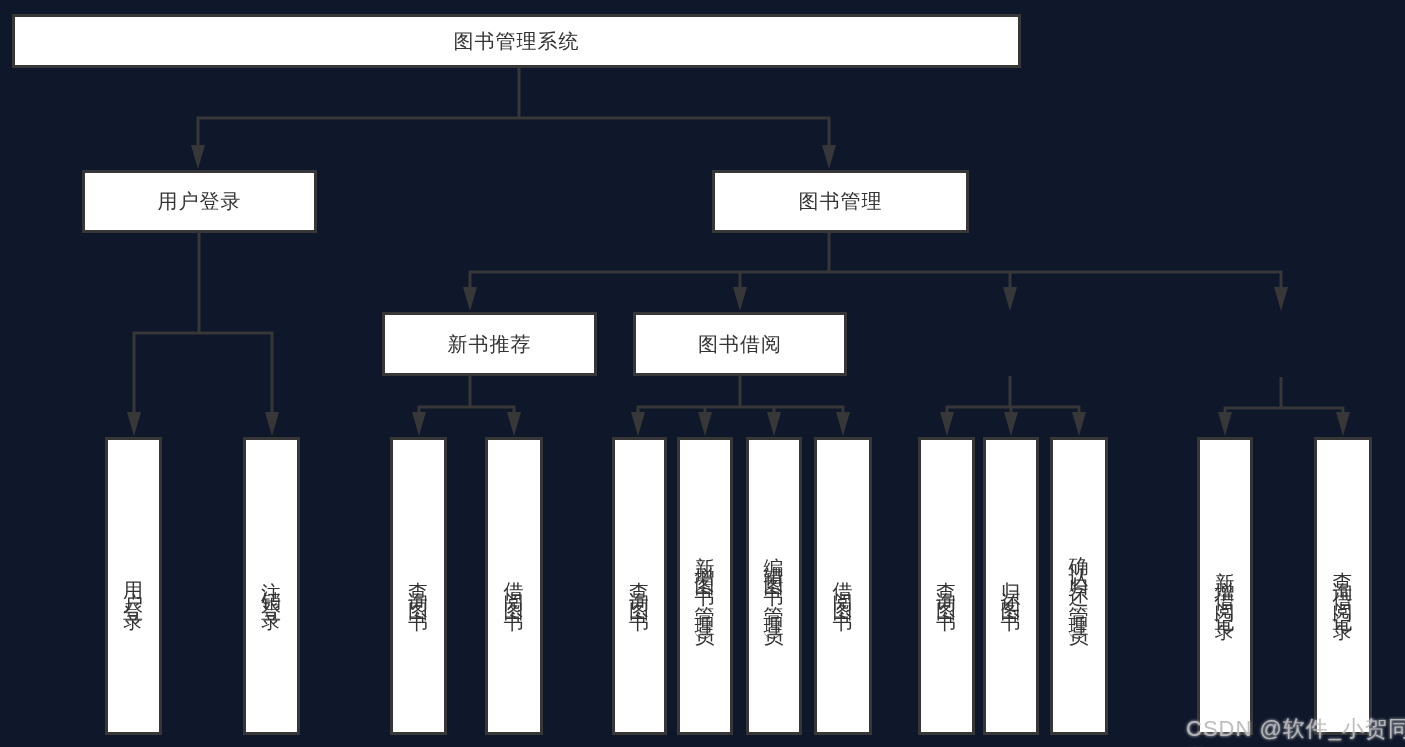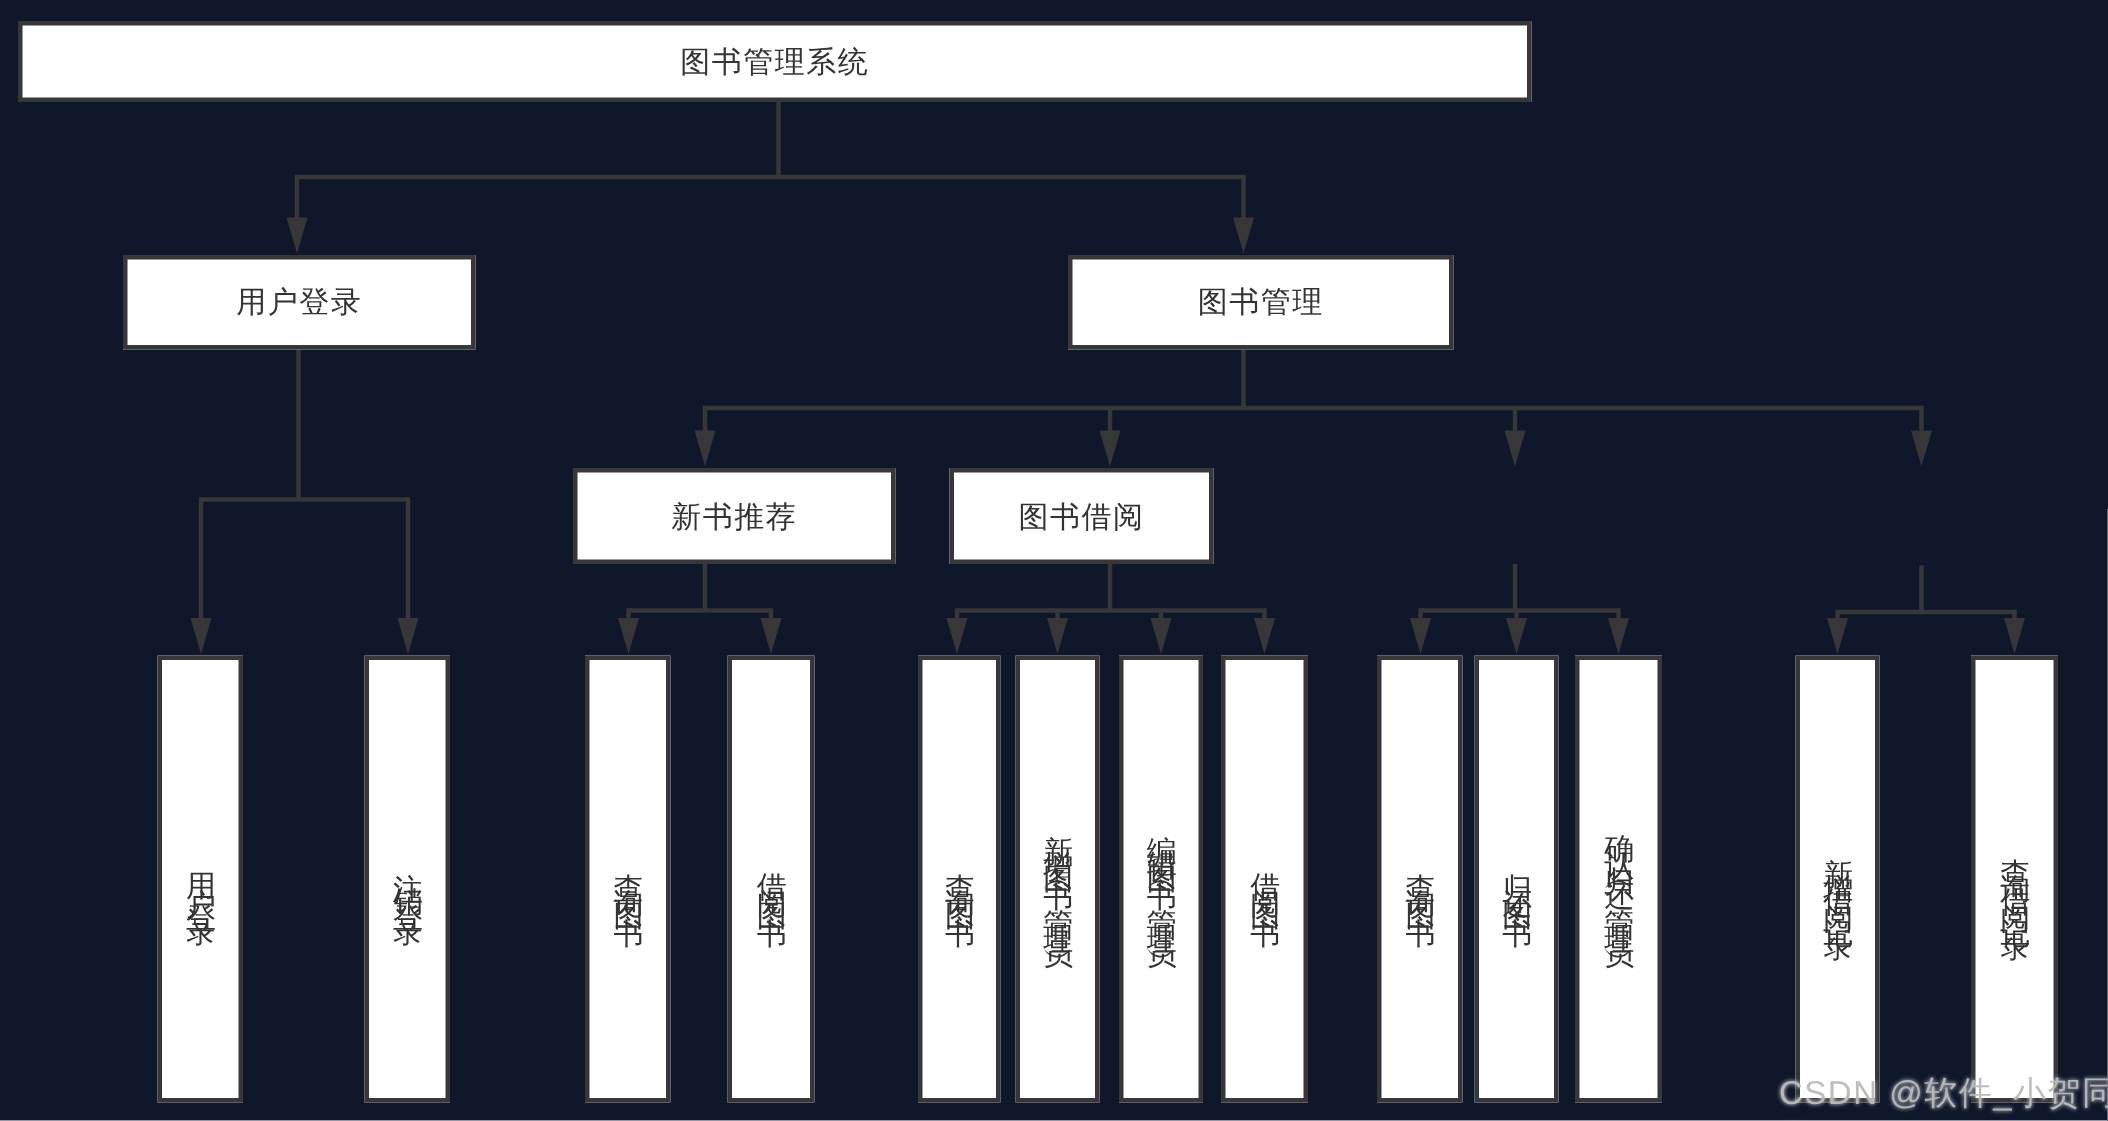--- a/index.html
+++ b/index.html
@@ -49,21 +49,21 @@
       M1072 412 L1086 412 L1079 436 Z M1218 412 L1232 412 L1225 436 Z
       M1336 412 L1350 412 L1343 436 Z"></path>
   </svg>
 
   <div class="box" style="left:12px;top:14px;width:1009px;height:54px;">图书管理系统</div>
 
   <div class="box" style="left:82px;top:170px;width:235px;height:63px;">用户登录</div>
   <div class="box" style="left:712px;top:170px;width:257px;height:63px;">图书管理</div>
 
   <div class="box" style="left:362px;top:312px;width:215px;height:64px;margin-left:20px;">新书推荐</div>
-  <div class="box" style="left:633px;top:312px;width:176px;height:64px;">图书借阅</div>
+  <div class="box" style="left:633px;top:312px;width:214px;height:64px;">图书借阅</div>
 
   <div class="box v" style="left:105px;top:437px;width:57px;height:298px;">用户登录</div>
   <div class="box v" style="left:243px;top:437px;width:57px;height:298px;">注销登录</div>
 
   <div class="box v" style="left:390px;top:437px;width:57px;height:298px;">查询图书</div>
   <div class="box v" style="left:485px;top:437px;width:58px;height:298px;">借阅图书</div>
 
   <div class="box v" style="left:612px;top:437px;width:55px;height:298px;">查询图书</div>
   <div class="box v" style="left:677px;top:437px;width:56px;height:298px;">新增图书（管理员）</div>
   <div class="box v" style="left:746px;top:437px;width:56px;height:298px;">编辑图书（管理员）</div>

